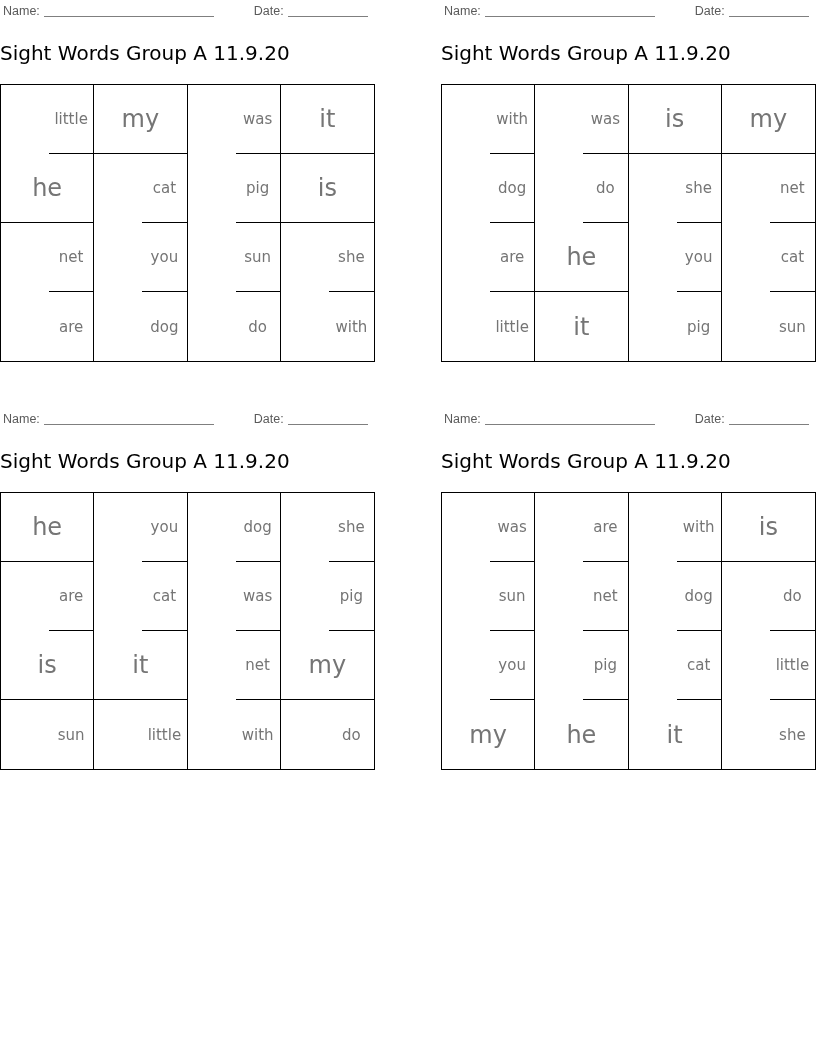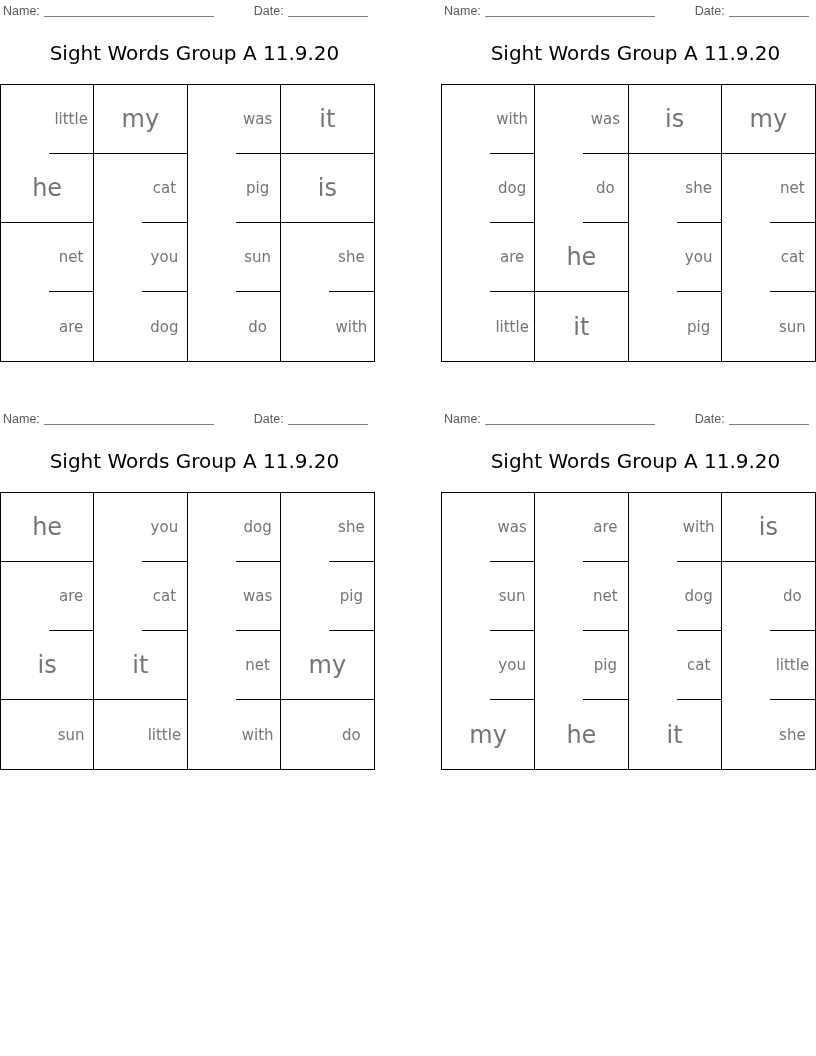--- a/index.html
+++ b/index.html
@@ -34,26 +34,24 @@
     top: 2px;
   }
   .name-line { width: 170px; margin-left: 4px; }
   .date-line { width: 80px;  margin-left: 4px; }
   .date-label { margin-left: 40px; }
 
   .card-title {
     position: absolute;
     top: 41px; left: 0;
     width: 100%;
-    text-align: center;
     font-family: "DejaVu Sans", sans-serif;
     font-weight: 500;
     font-size: 20px;
     color: var(--title-color, #000000);
-    margin-left: 7px;
   }
 
   .grid {
     position: absolute;
     top: 84px; left: 0;
     width: 375px;
     display: grid;
     grid-template-columns: repeat(4, 1fr);
     grid-auto-rows: 69px;
     border: 1px solid var(--border-color, #000000);

